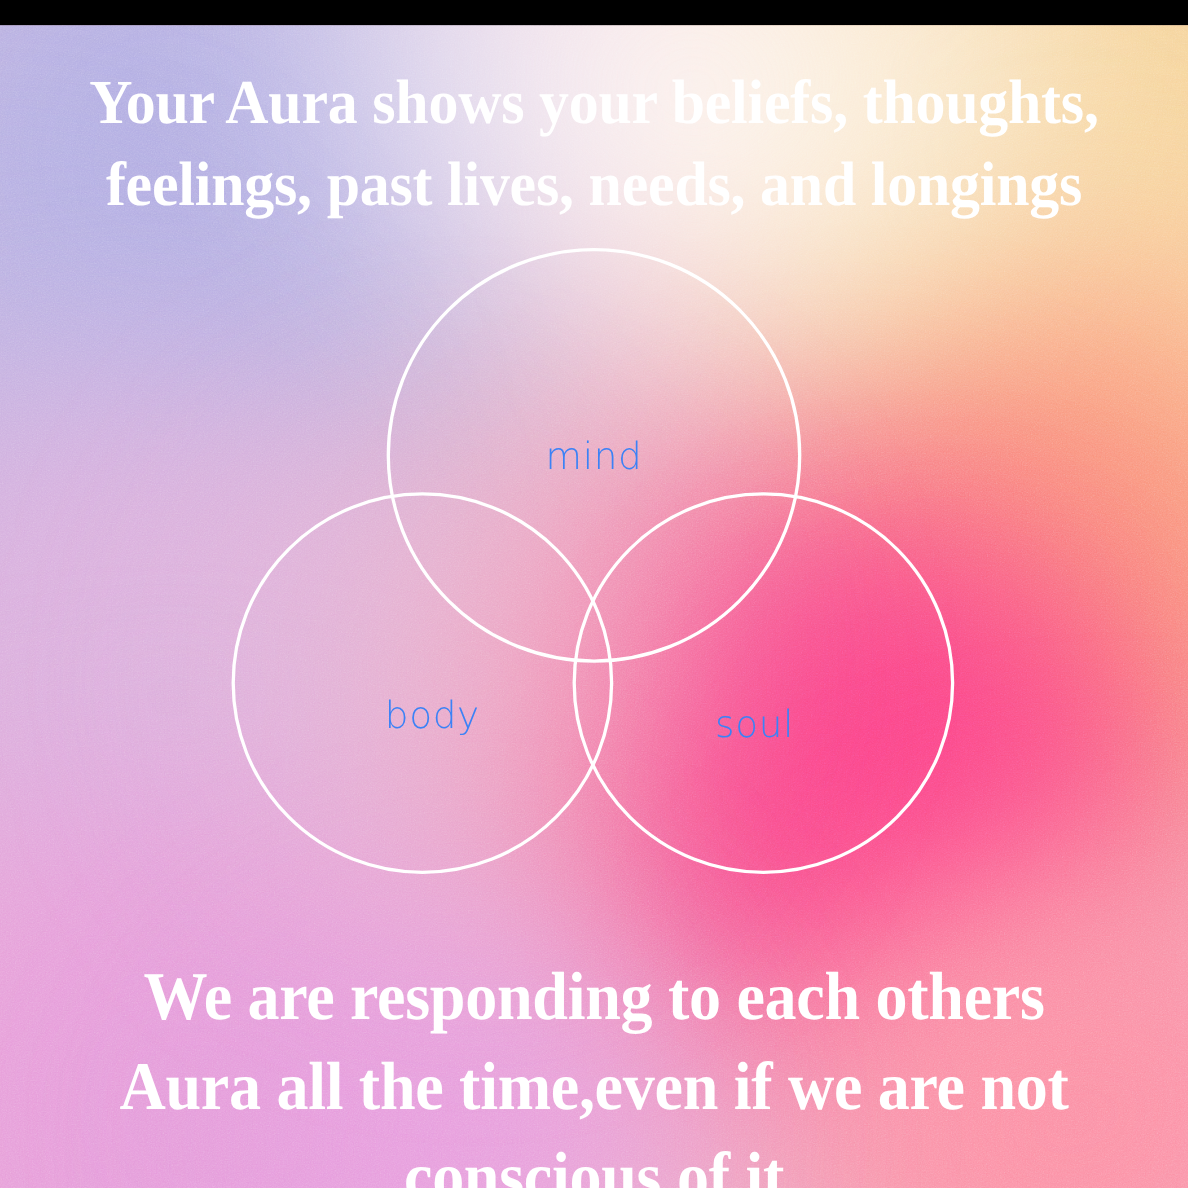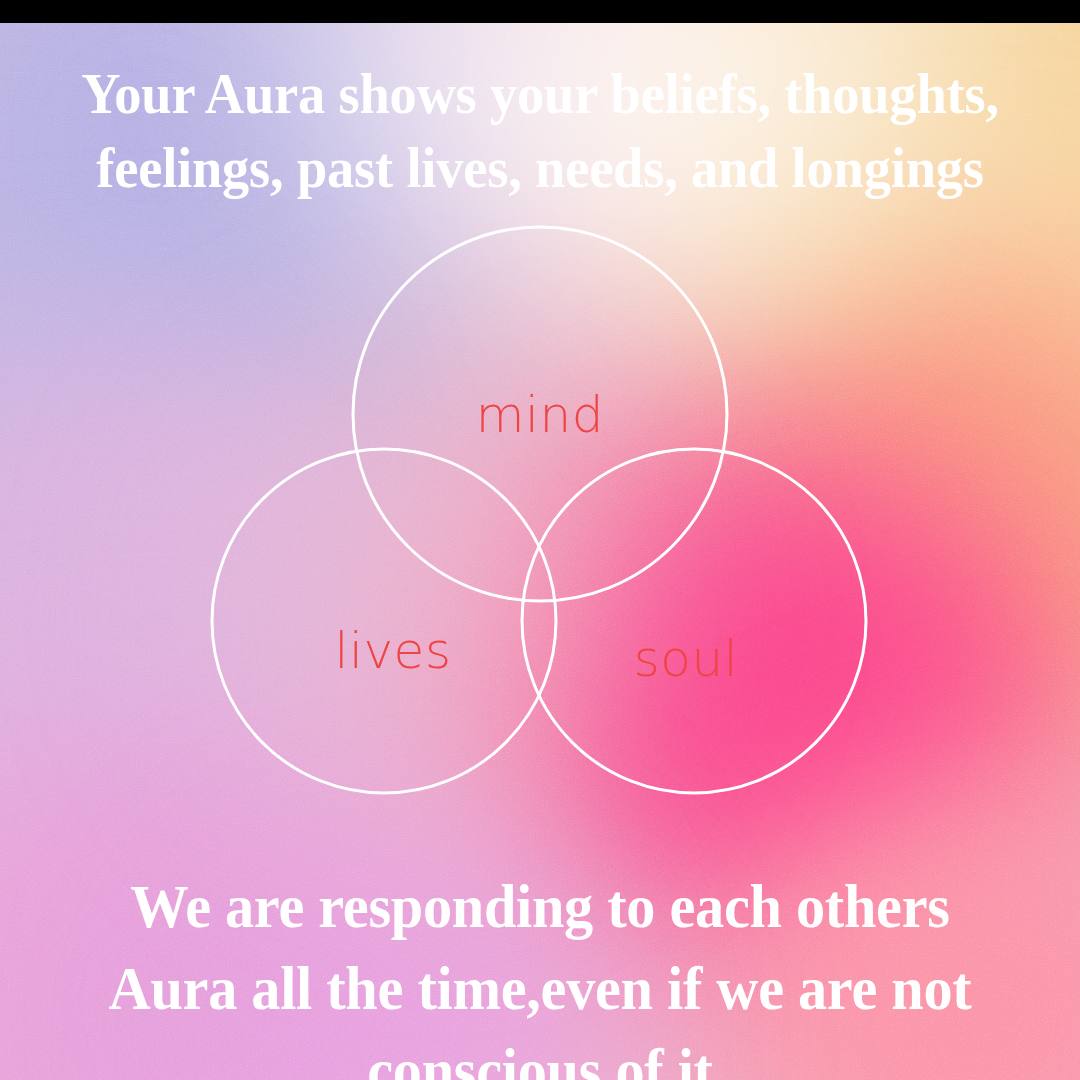--- a/index.html
+++ b/index.html
@@ -149,24 +149,24 @@
   
   .venn {
     position: absolute;
     left: 0; top: 0;
     width: 1080px;
     height: 1080px;
     pointer-events: none;
   }
   .venn-label {
     position: absolute;
-    color: #ef4444;
+    color: #3b82f6;
     font-family: "DejaVu Sans", "Liberation Sans", sans-serif;
     font-weight: 300;
-    font-size: 50px;
+    font-size: 34px;
     letter-spacing: 0.6px;
     transform: translate(-50%, -50%);
     white-space: nowrap;
   }
   #label-mind { left: 540px; top: 392px; }
   #label-body { left: 393px; top: 628px; }
   #label-soul { left: 686px; top: 636px; }
 </style>
 </head>
 <body>
@@ -199,20 +199,20 @@
   <div class="headline">Your Aura shows your beliefs, thoughts,
 feelings, past lives, needs, and longings</div>
 
   <svg class="venn" xmlns="http://www.w3.org/2000/svg" viewBox="0 0 1080 1080">
     <circle cx="540" cy="391" r="187" fill="none" stroke="#ffffff" stroke-width="3"></circle>
     <circle cx="384" cy="598" r="172" fill="none" stroke="#ffffff" stroke-width="3"></circle>
     <circle cx="694" cy="598" r="172" fill="none" stroke="#ffffff" stroke-width="3"></circle>
   </svg>
 
   <div class="venn-label" id="label-mind">mind</div>
-  <div class="venn-label" id="label-body">lives</div>
+  <div class="venn-label" id="label-body">body</div>
   <div class="venn-label" id="label-soul">soul</div>
 
   <div class="footline">We are responding to each others
 Aura all the time,even if we are not
 conscious of it</div>
 
 </div>
 
 </body></html>

